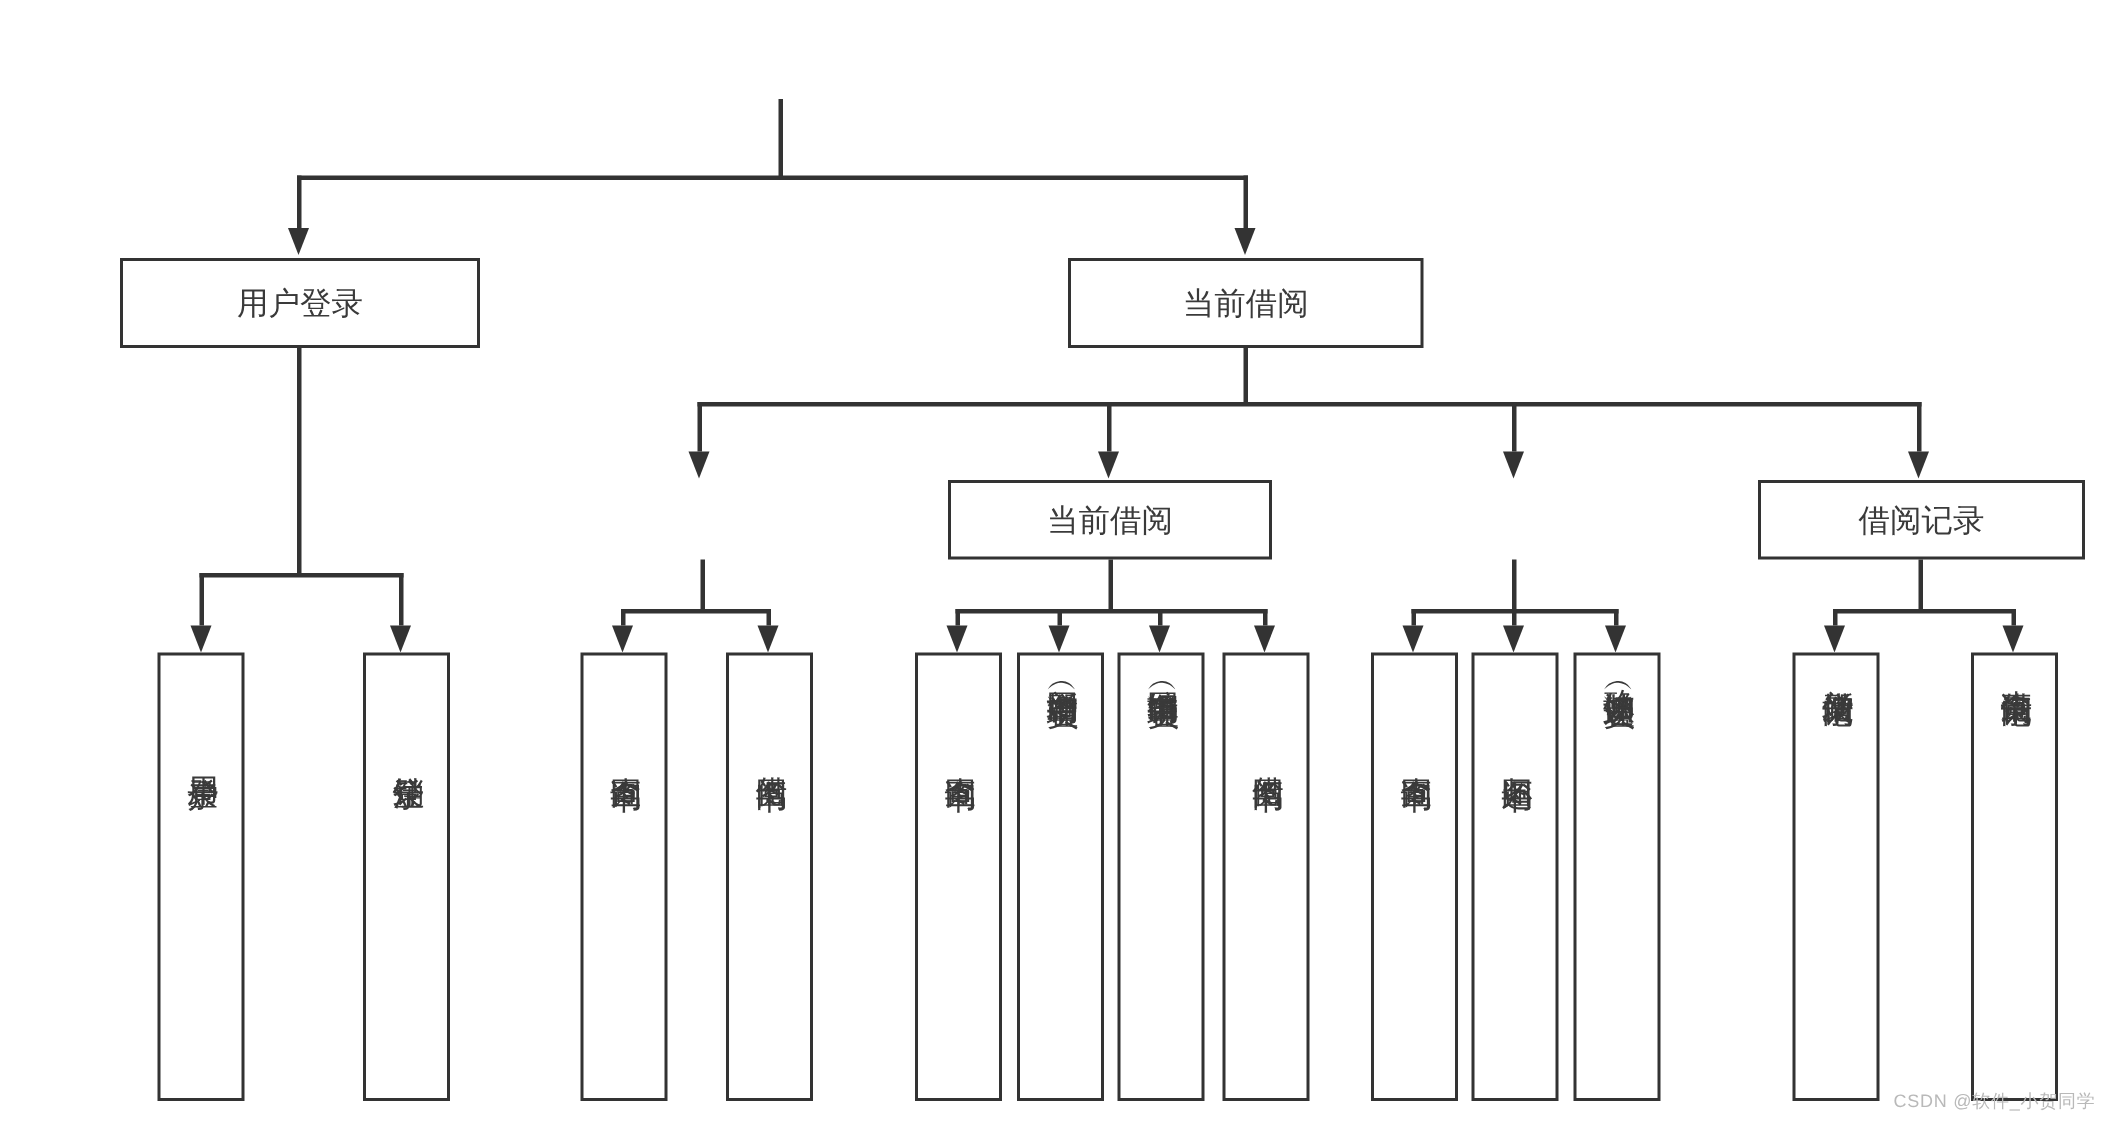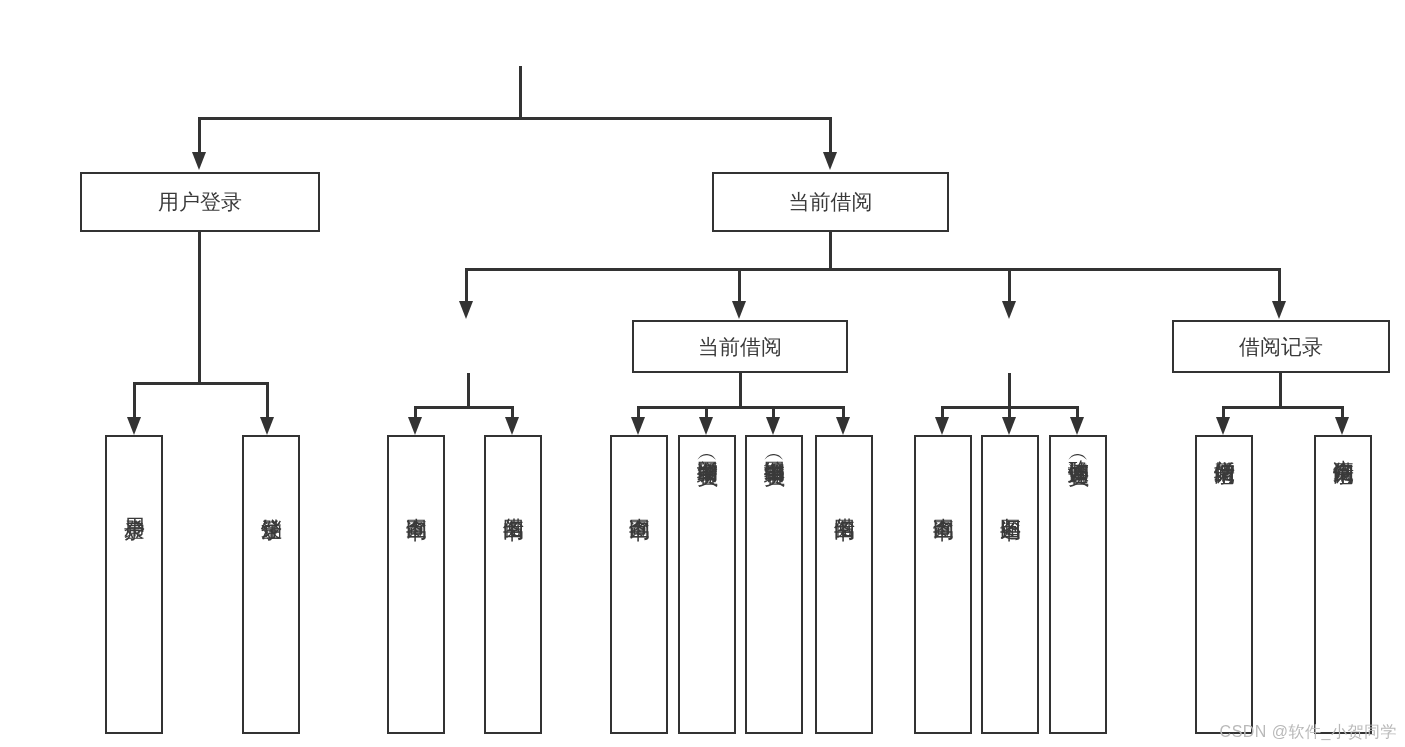--- a/index.html
+++ b/index.html
@@ -64,21 +64,21 @@
     border-left: 7px solid transparent;
     border-right: 7px solid transparent;
     border-top: 18px solid #333333;
   }
 
   
   #watermark {
     position: absolute;
     right: 8px;
     bottom: 4px;
-    font-size: 16px;
+    font-size: 12px;
     color: #b9b9b9;
     letter-spacing: 0.5px;
     white-space: nowrap;
     pointer-events: none;
   }
 </style>
 </head>
 <body>
 
 <div id="canvas">

